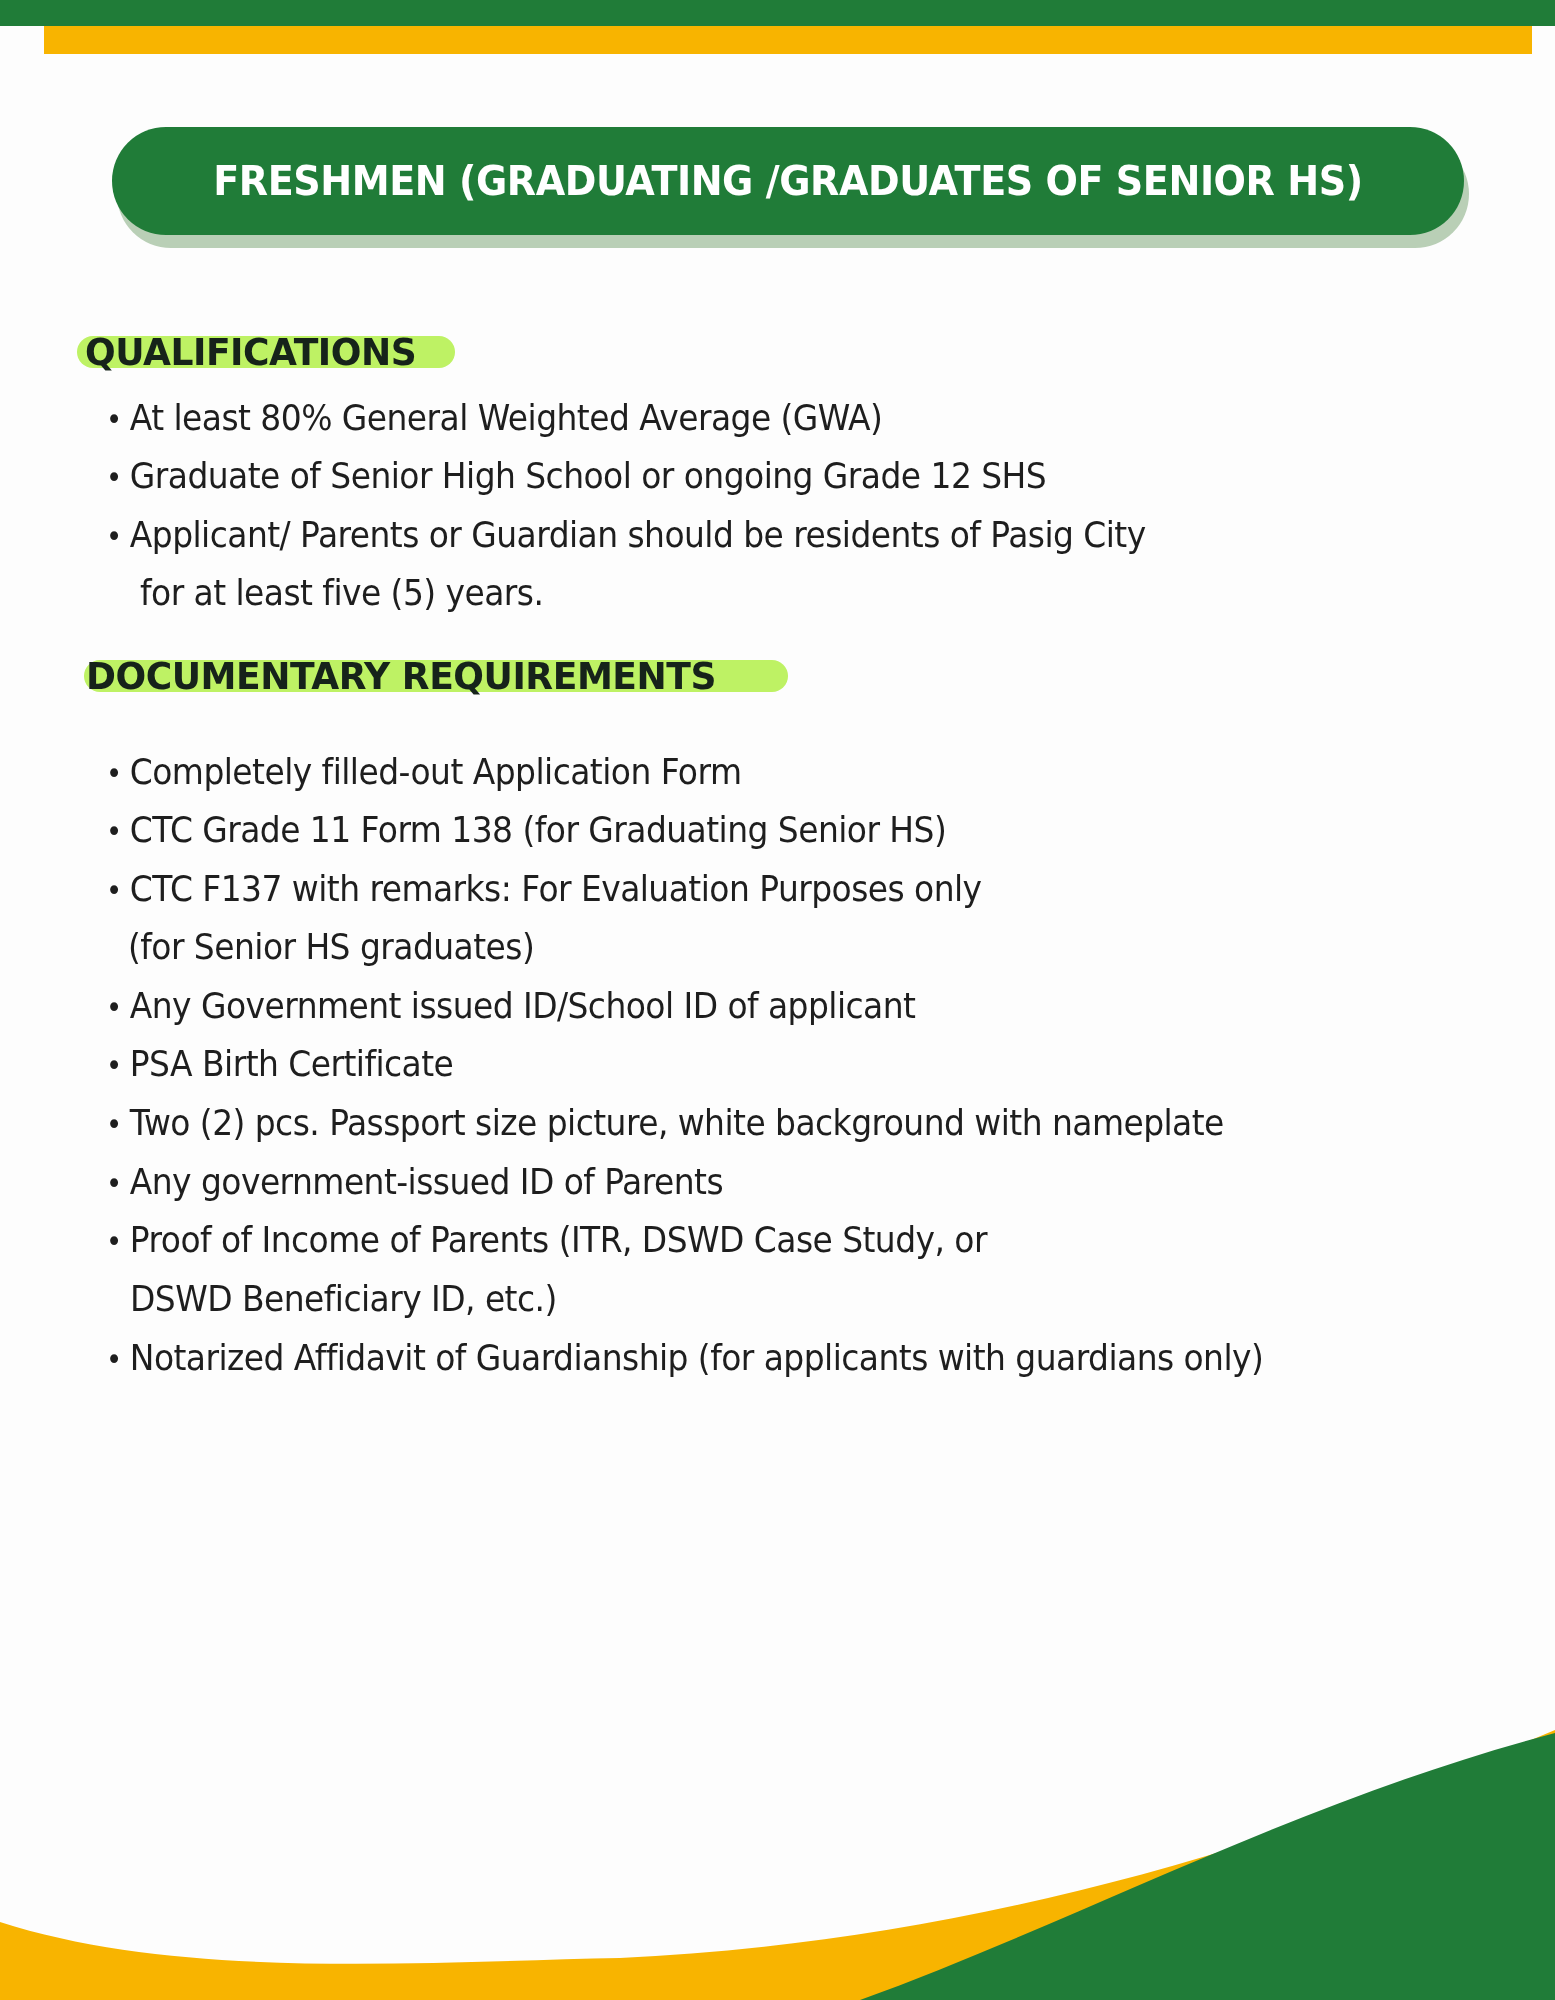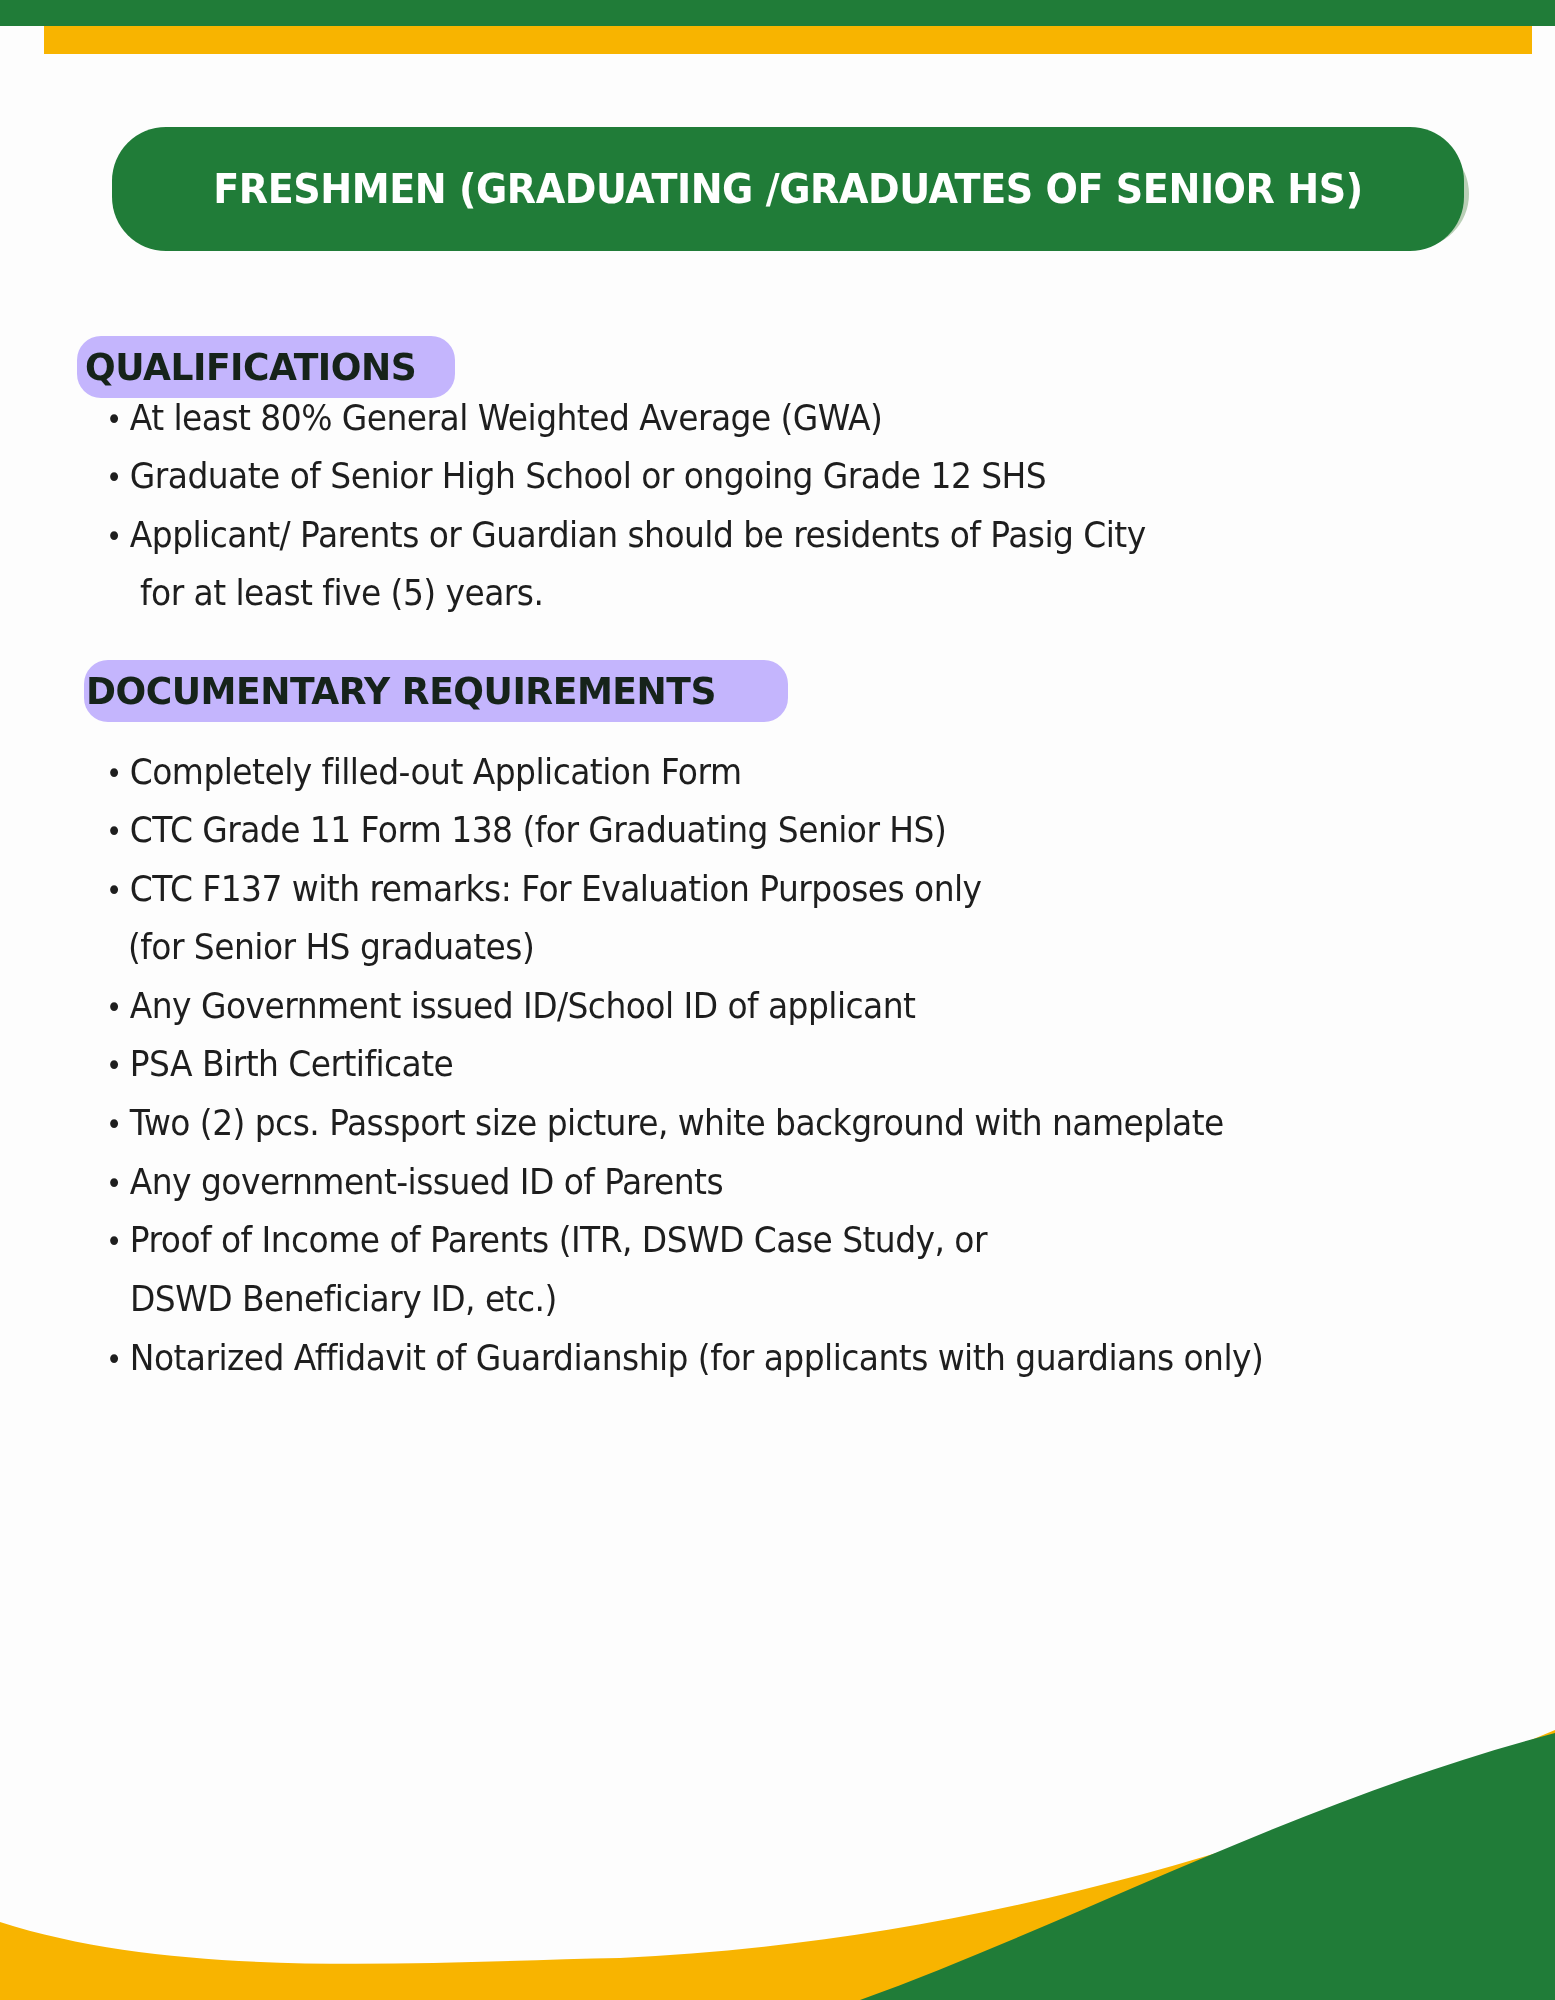--- a/index.html
+++ b/index.html
@@ -30,41 +30,41 @@
     .title-shadow {
       position: absolute;
       left: 117px; top: 140px;
       width: 1352px; height: 108px;
       border-radius: 54px;
       background: #b9cfb6;
     }
     .title-pill {
       position: absolute;
       left: 112px; top: 127px;
-      width: 1352px; height: 124px;
+      width: 1352px; height: 108px;
       border-radius: 54px;
       background: #207c38;
       display: flex;
       align-items: center;
       justify-content: center;
     }
     .title-text {
       color: #ffffff;
       font-family: "DejaVu Sans", sans-serif;
       font-weight: bold;
       font-size: 41px;
       letter-spacing: -0.5px;
       white-space: nowrap;
       transform: scaleX(0.93);
     }
     .section-head {
       position: absolute;
-      height: 62px;
+      height: 32px;
       border-radius: 24px;
-      background: #c4b5fd;
+      background: #bef264;
       display: flex;
       align-items: center;
     }
     .section-head span {
       font-family: "DejaVu Sans", sans-serif;
       font-weight: bold;
       font-size: 38px;
       color: #16231a;
       white-space: nowrap;
       letter-spacing: -0.5px;

